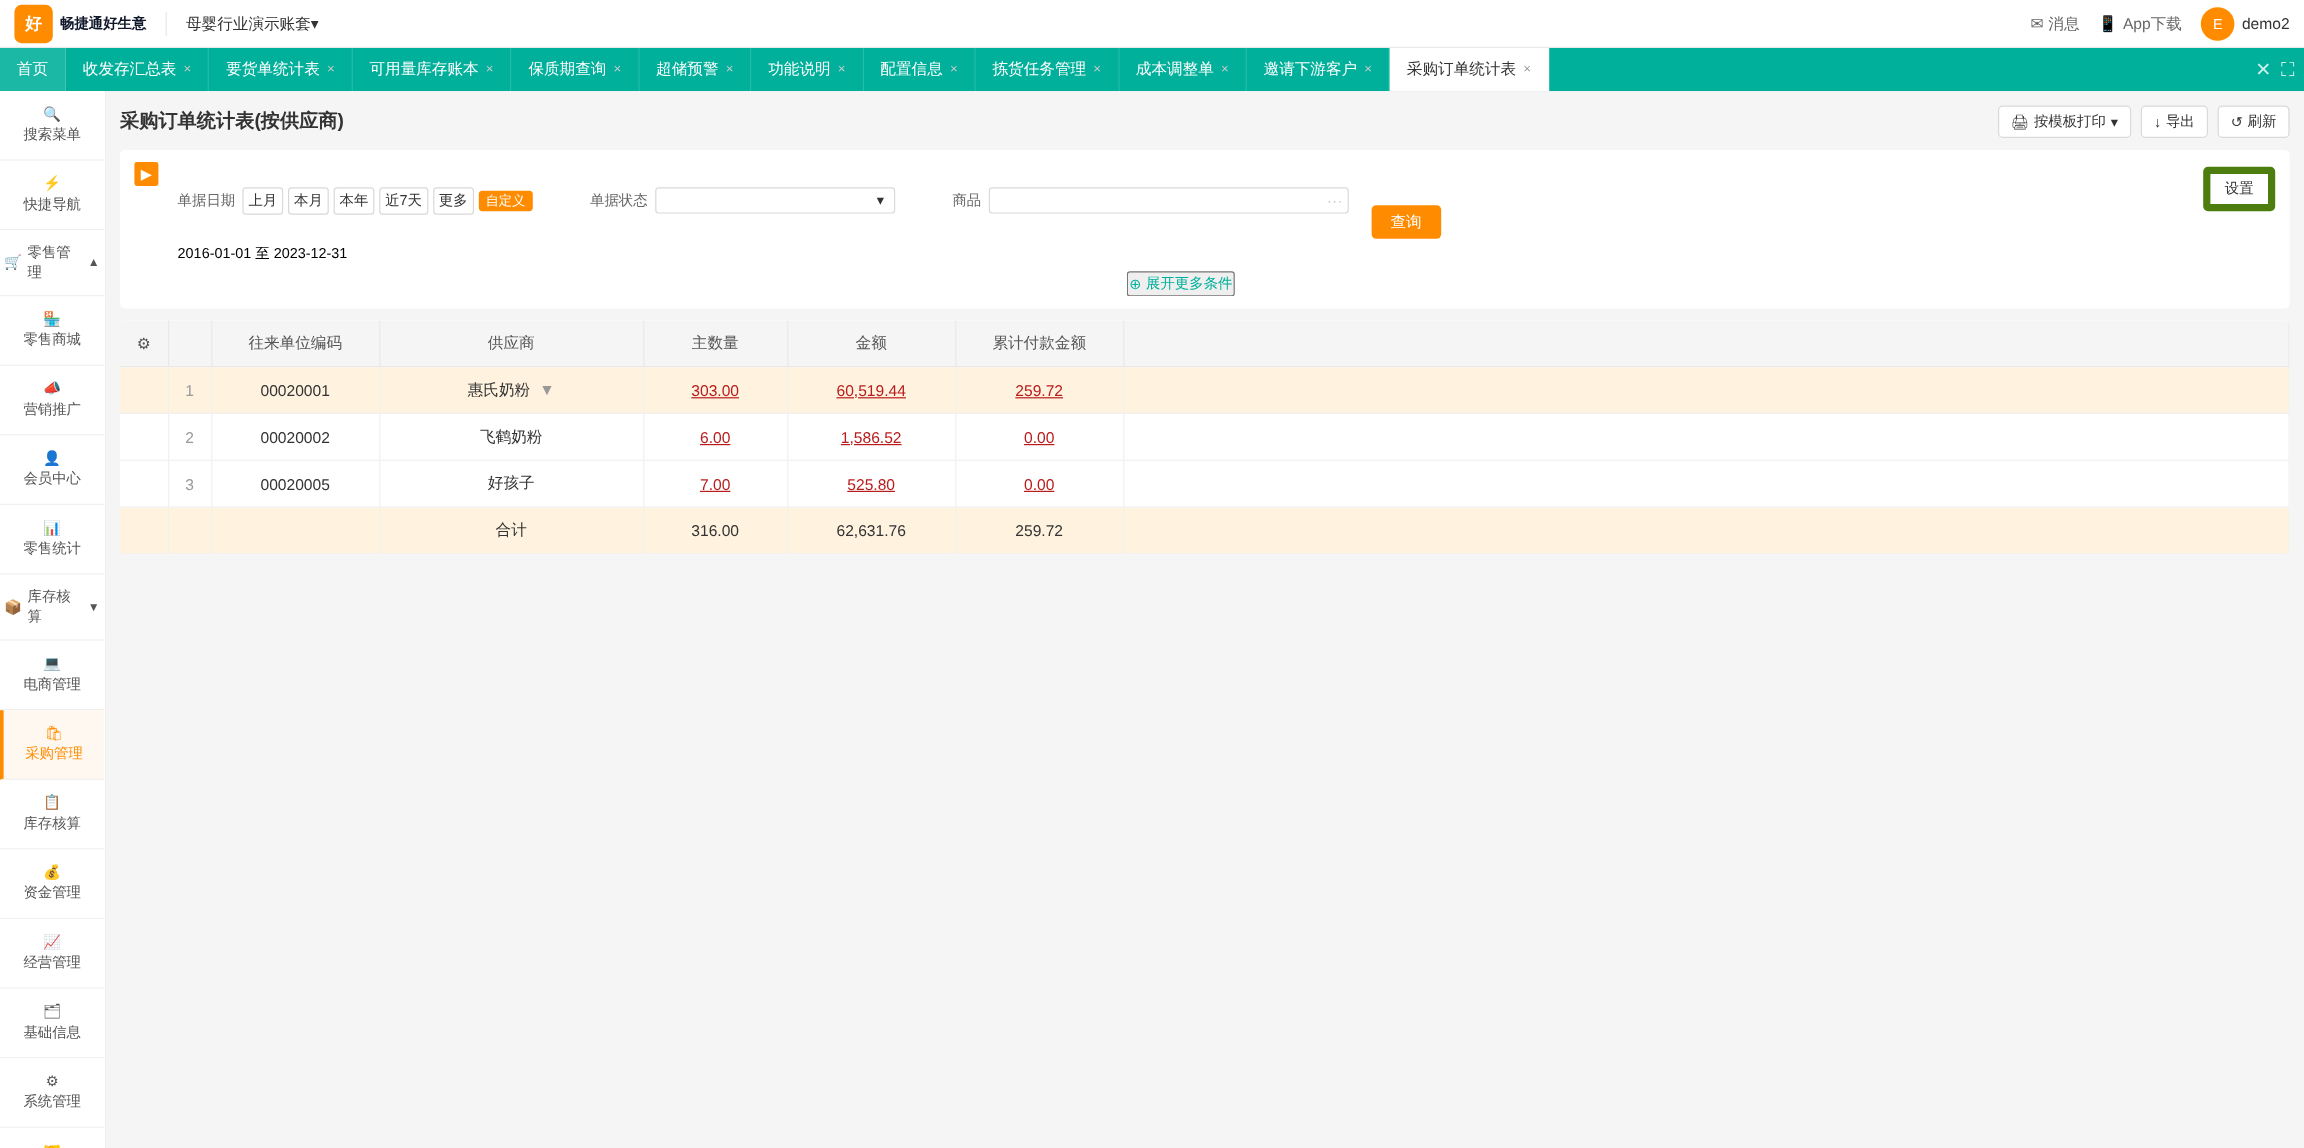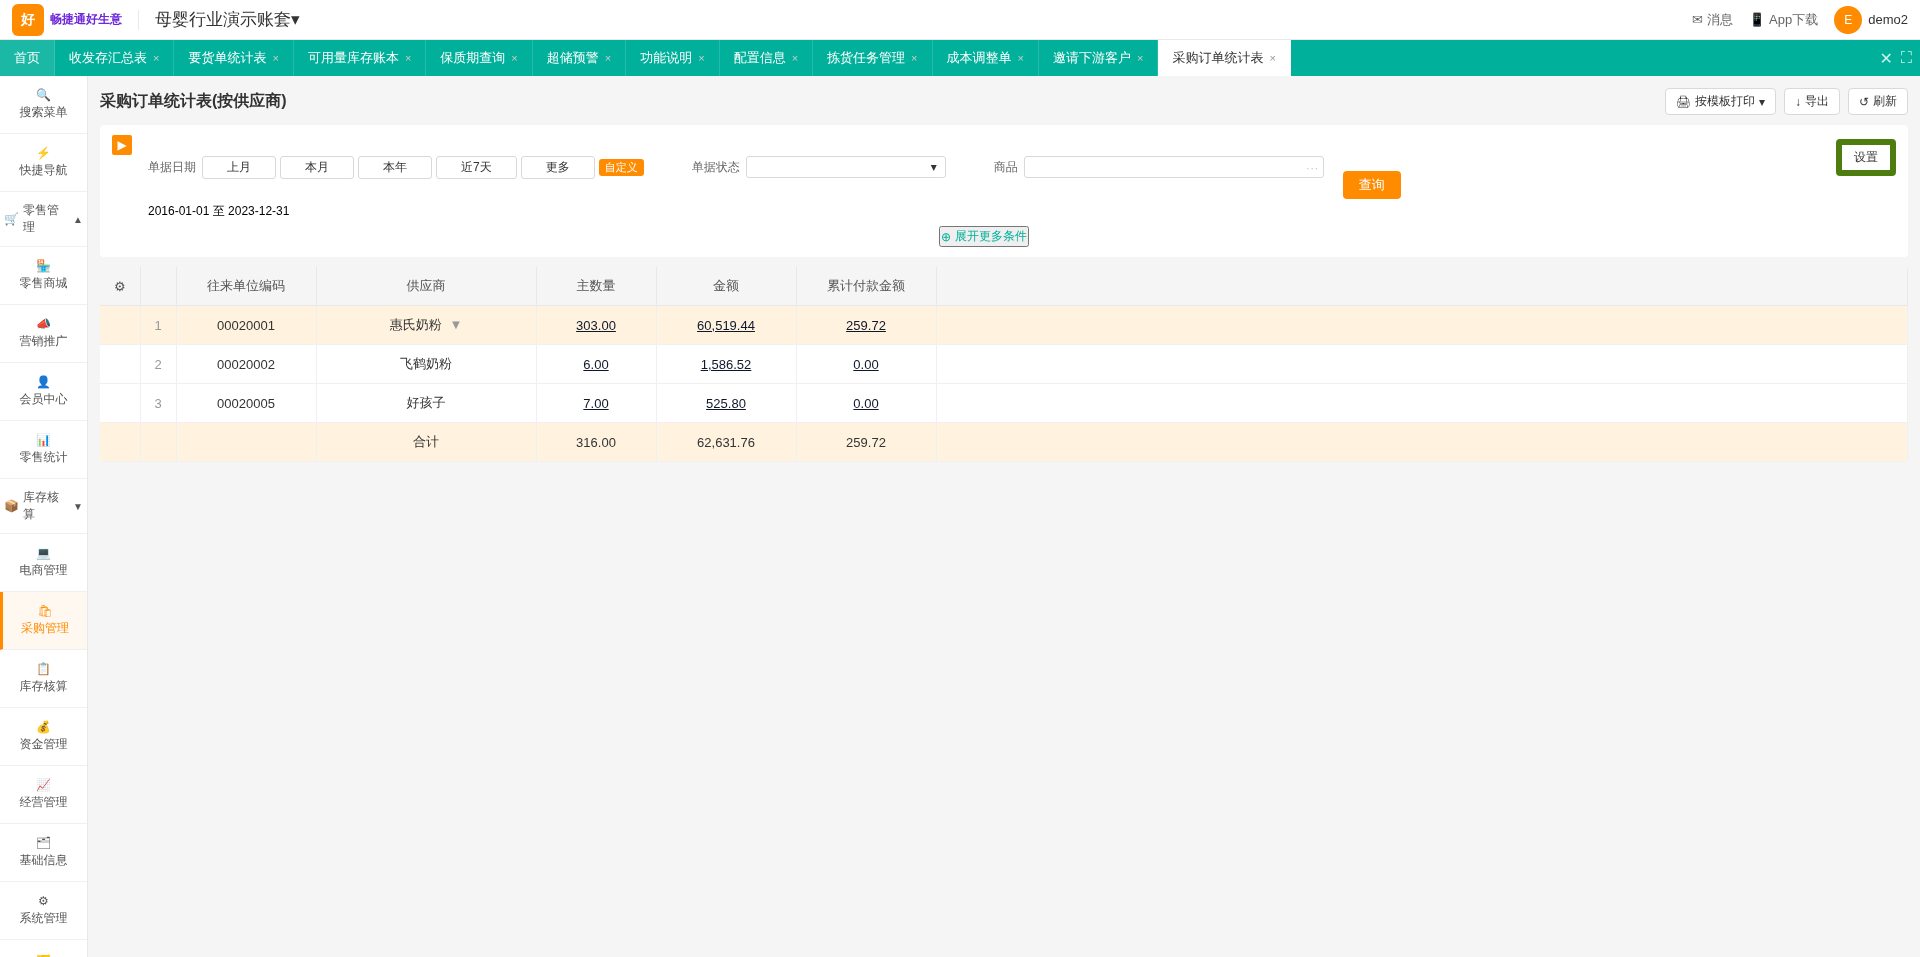--- a/index.html
+++ b/index.html
@@ -3,25 +3,25 @@
   <meta charset="utf-8">
   <style>
     * { margin: 0; padding: 0; box-sizing: border-box; }
     body { font-family: 'Microsoft YaHei', '微软雅黑', Arial, sans-serif; font-size: 13px; background: #f5f5f5; color: #333; width: 1920px; min-height: 957px; overflow-x: hidden; }
 
     
     .top-bar { height: 40px; background: #fff; display: flex; align-items: center; justify-content: space-between; padding: 0 12px; border-bottom: 1px solid #e8e8e8; }
     .top-bar-left { display: flex; align-items: center; gap: 8px; }
     .logo-area { display: flex; align-items: center; gap: 6px; }
     .logo-icon { width: 32px; height: 32px; background: #ff8c00; border-radius: 6px; display: flex; align-items: center; justify-content: center; color: #fff; font-size: 14px; font-weight: bold; }
-    .logo-text { font-size: 12px; color: #6d28d9; font-weight: bold; line-height: 1.2; }
+    .logo-text { font-size: 12px; color: #0f172a; font-weight: bold; line-height: 1.2; }
     .top-bar-right { display: flex; align-items: center; gap: 16px; }
     .top-bar-icon { display: flex; align-items: center; gap: 4px; color: #666; font-size: 13px; cursor: pointer; }
     .user-avatar { width: 28px; height: 28px; background: #ff8c00; border-radius: 50%; display: flex; align-items: center; justify-content: center; color: #fff; font-size: 12px; }
-    .workspace-selector { display: flex; align-items: center; gap: 0; color: #333; font-size: 17px; cursor: pointer; }
+    .workspace-selector { display: flex; align-items: center; gap: 0; color: #333; font-size: 13px; cursor: pointer; }
 
     
     .nav-bar { height: 36px; background: #00b09b; display: flex; align-items: center; padding: 0 0; overflow: hidden; }
     .nav-item { height: 36px; display: flex; align-items: center; padding: 0 14px; color: #fff; font-size: 13px; cursor: pointer; white-space: nowrap; position: relative; border-right: 1px solid rgba(255,255,255,0.15); }
     .nav-item.active { background: #fff; color: #333; text-align: center; }
     .nav-item .close-btn { margin-left: 6px; font-size: 11px; color: #ccc; }
     .nav-item.active .close-btn { color: #999; }
     .nav-home { background: rgba(255,255,255,0.1); }
     .nav-right-btns { margin-left: auto; display: flex; align-items: center; padding-right: 8px; gap: 8px; }
     .nav-right-btn { color: #fff; font-size: 16px; cursor: pointer; opacity: 0.8; }
@@ -43,37 +43,37 @@
     .btn-print { background: #fff; border: 1px solid #d9d9d9; padding: 4px 10px; border-radius: 4px; cursor: pointer; font-size: 12px; color: #333; display: flex; align-items: center; gap: 4px; }
     .btn-export { background: #fff; border: 1px solid #d9d9d9; padding: 4px 10px; border-radius: 4px; cursor: pointer; font-size: 12px; color: #333; display: flex; align-items: center; gap: 4px; }
     .btn-refresh { background: #fff; border: 1px solid #d9d9d9; padding: 4px 10px; border-radius: 4px; cursor: pointer; font-size: 12px; color: #333; display: flex; align-items: center; gap: 4px; }
 
     
     .filter-area { background: #fff; border-radius: 4px; padding: 10px 12px; margin-bottom: 10px; }
     .filter-row { display: flex; align-items: center; gap: 16px; flex-wrap: wrap; }
     .filter-item { display: flex; align-items: center; gap: 6px; }
     .filter-label { color: #666; font-size: 12px; white-space: nowrap; }
     .filter-dates { display: flex; align-items: center; gap: 4px; }
-    .date-btn { padding: 2px 24px; font-size: 12px; border: 1px solid #d9d9d9; border-radius: 3px; cursor: pointer; background: #fff; color: #333; }
+    .date-btn { padding: 2px 4px; font-size: 12px; border: 1px solid #d9d9d9; border-radius: 3px; cursor: pointer; background: #fff; color: #333; }
     .date-range-tag { background: #ff8c00; color: #fff; padding: 1px 6px; border-radius: 3px; font-size: 11px; }
     .date-range-text { font-size: 12px; color: #000000; }
     .filter-select { border: 1px solid #d9d9d9; border-radius: 3px; padding: 3px 8px; font-size: 12px; width: 180px; background: #fff; cursor: pointer; display: flex; align-items: center; justify-content: space-between; }
     .filter-input { border: 1px solid #d9d9d9; border-radius: 3px; padding: 3px 8px; font-size: 12px; width: 200px; }
     .expand-row { display: flex; align-items: center; justify-content: center; margin-top: 6px; }
     .expand-btn { color: #00b09b; font-size: 12px; cursor: pointer; display: flex; align-items: center; gap: 4px; }
     .btn-query { background: #ff8c00; color: #fff; border: none; padding: 5px 16px; border-radius: 4px; cursor: pointer; font-size: 13px; margin-top: 36px; }
     .btn-settings { background: #fff; border: 6px solid #4d7c0f; color: #333; padding: 4px 12px; border-radius: 4px; cursor: pointer; font-size: 12px; margin-top: 4px; }
 
     
     .table-area { background: #fff; border-radius: 4px; overflow: hidden; }
     .data-table { width: 100%; border-collapse: collapse; }
     .data-table th { background: #f5f5f5; padding: 10px 12px; text-align: center; font-size: 13px; color: #555; font-weight: normal; border-bottom: 1px solid #e8e8e8; border-right: 1px solid #e8e8e8; }
     .data-table td { padding: 10px 12px; text-align: center; font-size: 13px; border-bottom: 1px solid #f0f0f0; border-right: 1px solid #f0f0f0; }
     .data-table tr.row-highlight { background: #fff3e0; }
-    .data-table .number-link { color: #0f172a; text-decoration: underline; cursor: pointer; }
+    .data-table .number-link { color: #b91c1c; text-decoration: underline; cursor: pointer; }
     .data-table .row-index { color: #999; }
     .gear-col { width: 40px; }
     .footer-row { background: #fff3e0; font-weight: normal; }
     .footer-row td { border-top: 1px solid #e8e8e8; padding: 10px 12px; }
     .col-check { width: 36px; }
     .col-code { width: 140px; }
     .col-supplier { width: 220px; }
     .col-qty { width: 120px; }
     .col-amount { width: 140px; }
     .col-paid { width: 140px; }

